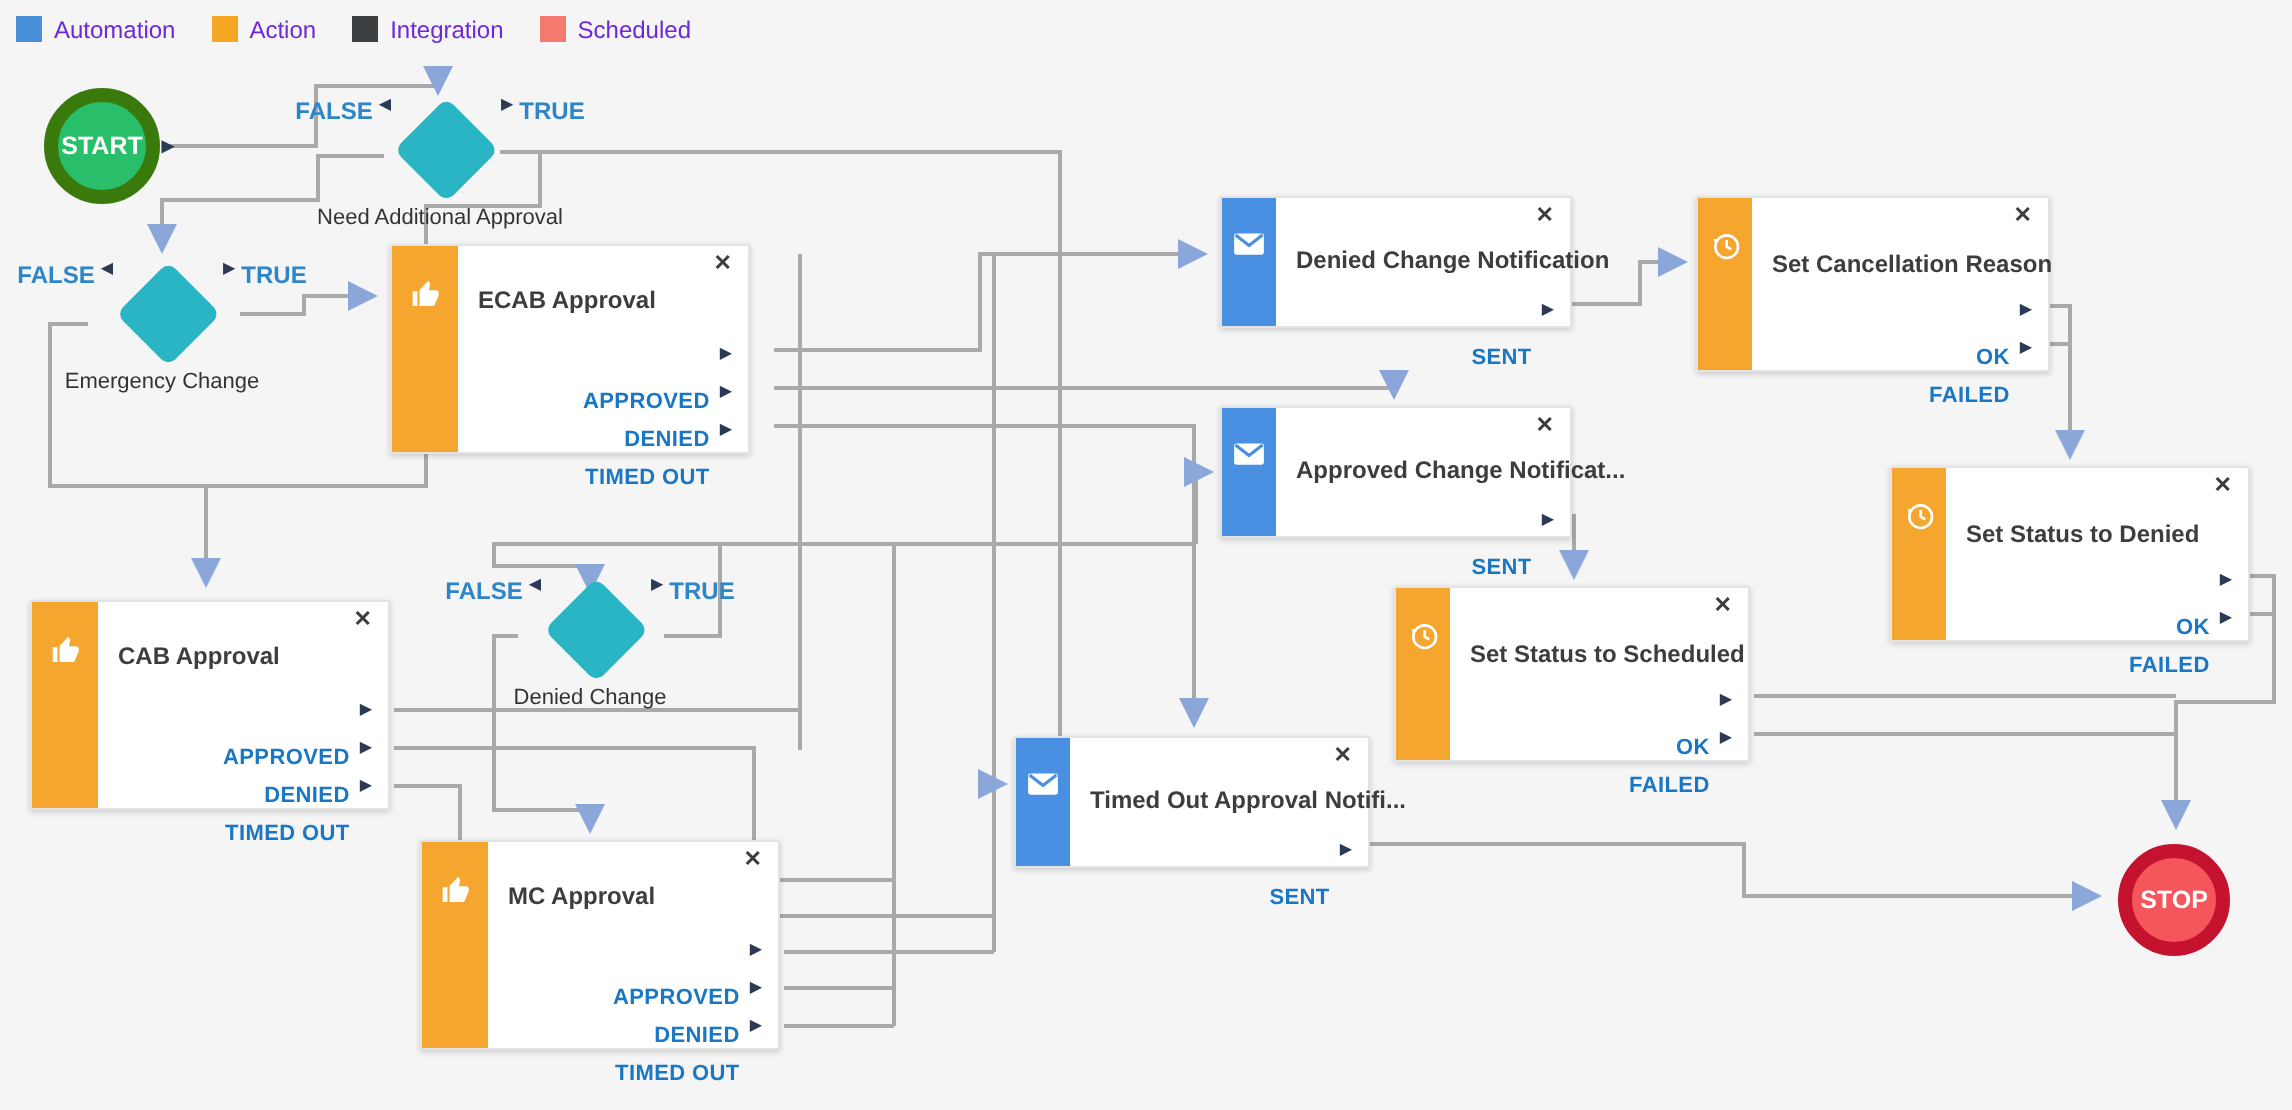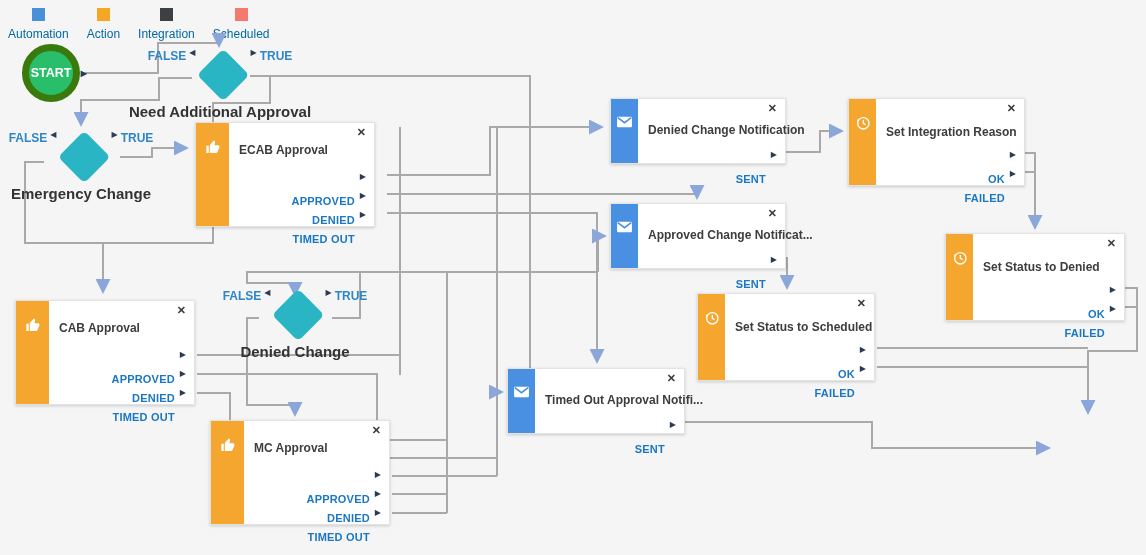--- a/index.html
+++ b/index.html
@@ -3,21 +3,21 @@
 <meta charset="utf-8">
 <style>
   html,body{margin:0;padding:0;}
   body{
     width:1146px;height:555px;position:relative;overflow:hidden;
     background:#f5f5f6;
     font-family:"Liberation Sans", sans-serif;
   }
   
   #legend{position:absolute;left:8px;top:8px;display:flex;gap:18px;align-items:center;}
-  .legend-item{display:flex;align-items:center;gap:6px;font-size:12px;color:#0369a1;flex-direction:column;}
+  .legend-item{display:flex;gap:6px;font-size:12px;color:#6d28d9;}
   .legend-swatch{width:13px;height:13px;display:inline-block;}
   
   #wires{position:absolute;left:0;top:0;z-index:1;}
   .connector{fill:none;stroke:#a9a9a9;stroke-width:2;}
   
   #nodes{position:absolute;left:0;top:0;width:100%;height:100%;z-index:2;pointer-events:none;}
   #nodes > *{pointer-events:auto;}
   
   .box{
     position:absolute;background:#fff;border:1px solid #e3e3e3;
@@ -53,21 +53,21 @@
     position:absolute;display:flex;align-items:flex-start;gap:3px;
     transform:translate(-50%,-50%);
   }
   .diamond{
     width:37px;height:37px;background:#2ab5c4;border-radius:5px;
     transform:rotate(45deg);margin:8px 6px;cursor:pointer;
   }
   .branch-label{font-size:12px;font-weight:bold;color:#2e86c8;}
   .decision-label{
     position:absolute;transform:translate(-50%,0);white-space:nowrap;
-    font-size:15px;font-weight:bold;color:#333;
+    font-size:11px;font-weight:normal;color:#333;
   }
   
   .terminal{
     position:absolute;transform:translate(-50%,-50%);border-radius:50%;
     display:flex;align-items:center;justify-content:center;
     color:#fff;font-weight:bold;font-size:12.5px;cursor:pointer;
   }
   #start-node{width:44px;height:44px;border:7px solid #3a7a0d;background:#29bf6a;}
   #stop-node{width:42px;height:42px;border:7px solid #c4122f;background:#f4565c;}
   .terminal .out-port{
@@ -135,20 +135,23 @@
     <polyline points="598,272 598,236 604,236" class="connector" marker-end="url(#arr)"></polyline>
     <polyline points="332,318 360,318 360,272" class="connector"></polyline>
     <polyline points="259,318 247,318 247,405 295,405 295,414" class="connector" marker-end="url(#arr)"></polyline>
   </svg>
 
 <div id="nodes">
     <div class="terminal" id="start-node" style="left: 51px; top: 73px;">
       <span>START</span>
       <span class="out-port">▶</span>
     </div>
+    <div class="terminal" id="stop-node" style="left: 1087px; top: 450px;">
+      <span>STOP</span>
+    </div>
     <div class="decision" style="left: 220px; top: 75px;">
       <span class="branch-label">FALSE</span>
       <span class="port-icon">◀</span>
       <div class="diamond"></div>
       <span class="port-icon">▶</span>
       <span class="branch-label">TRUE</span>
     </div>
     <div class="decision-label" style="left: 220px; top: 103px;">Need Additional Approval</div>
     <div class="decision" style="left: 81px; top: 157px;">
       <span class="branch-label">FALSE</span>
@@ -285,21 +288,21 @@
     </div>
     <div class="box action" style="left: 848px; top: 98px; width: 177px; height: 88px;">
       <div class="stripe">
         <span class="stripe-icon"><svg width="16" height="16" viewBox="0 0 24 24" fill="none" stroke="#fff" stroke-width="2">
             <circle cx="12.5" cy="12.5" r="8.5"></circle>
             <path d="M12.5 7.5v5l3.4 2"></path>
             <path d="M4 10.5 L2.6 6.6 L6.6 7.4" fill="#fff" stroke="none"></path>
           </svg></span>
       </div>
       <span class="box-close">✕</span>
-      <div class="box-title">Set Integration Reason</div>
+      <div class="box-title">Set Cancellation Reason</div>
       <div class="outputs">
         <div class="output-row">
           <span class="output-label">OK</span>
           <span class="port-icon">▶</span>
         </div>
         <div class="output-row">
           <span class="output-label">FAILED</span>
           <span class="port-icon">▶</span>
         </div>
       </div>

